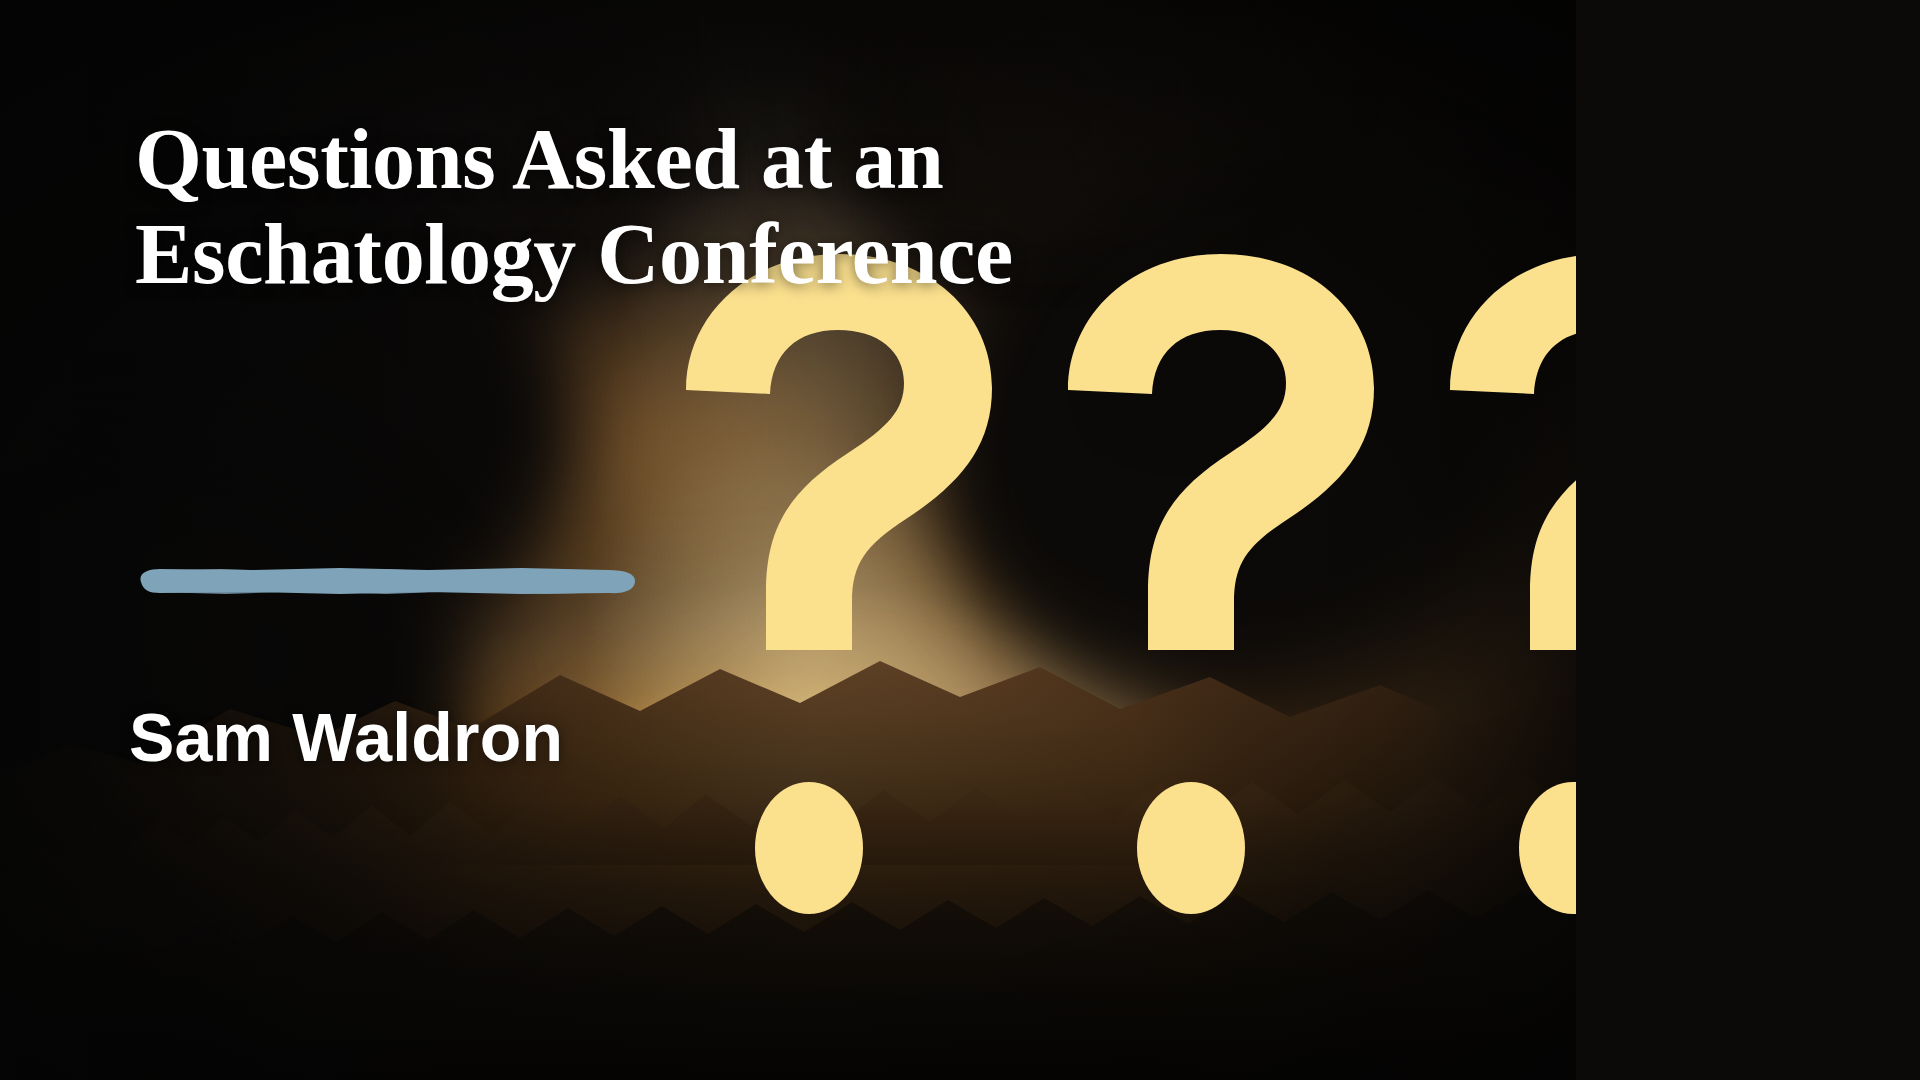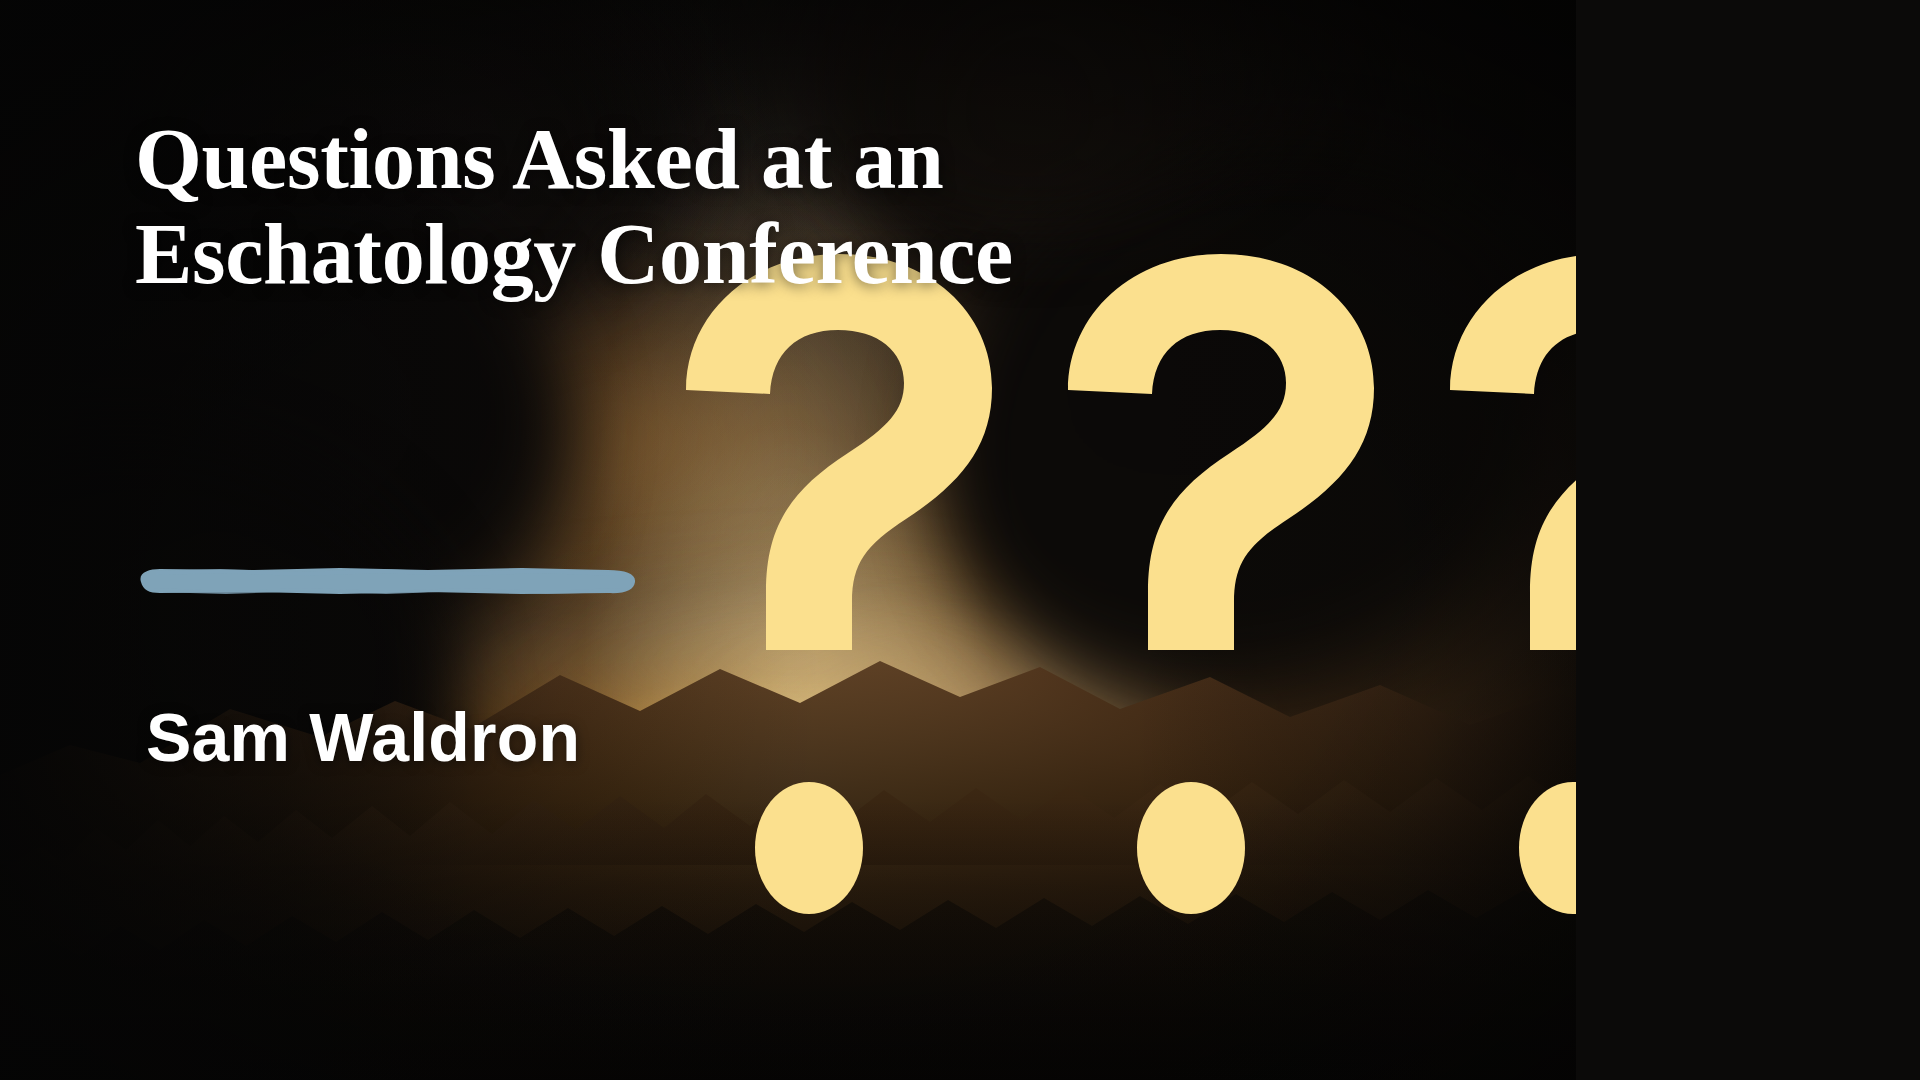--- a/index.html
+++ b/index.html
@@ -140,21 +140,21 @@
     text-shadow:0 2px 14px rgba(0,0,0,0.55);
     max-width:940px;
   }
 
   .divider {
     position:absolute; left:130px; top:566px;
     width:512px; height:30px;
   }
 
   .author {
-    position:absolute; left:146px; top:703px;
+    position:absolute; left:129px; top:703px;
     font-family:"Liberation Sans", sans-serif;
     font-weight:700;
     font-size:68px;
     line-height:1;
     color:#ffffff;
     letter-spacing:0.2px;
     text-shadow:0 2px 12px rgba(0,0,0,0.5);
   }
 
   .part {

